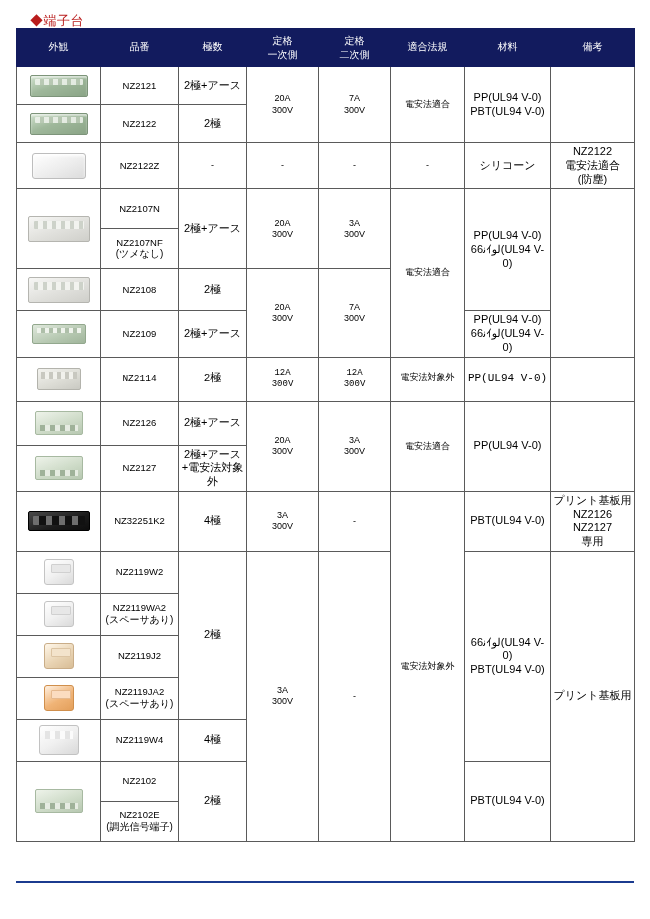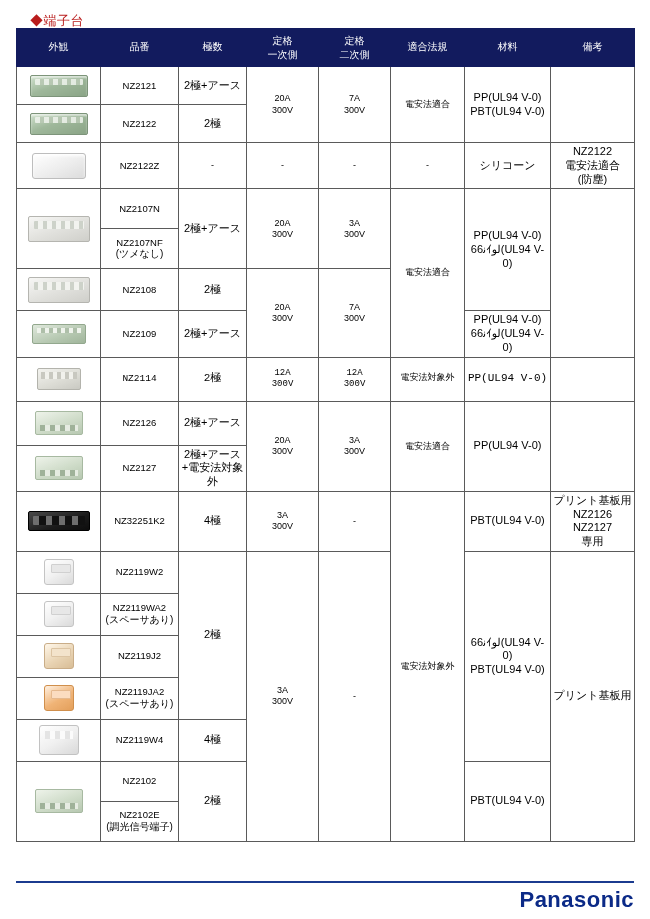--- a/index.html
+++ b/index.html
@@ -492,15 +492,14 @@
         <td class="pn">
           <span>NZ2102E</span>
           <span class="sub">(調光信号端子)</span>
         </td>
       </tr>
 
     </tbody>
   </table>
 
   <div class="footer-line"></div>
-  <div class="brand">Panasonic</div>
 
 </div>
 
 </body></html>

